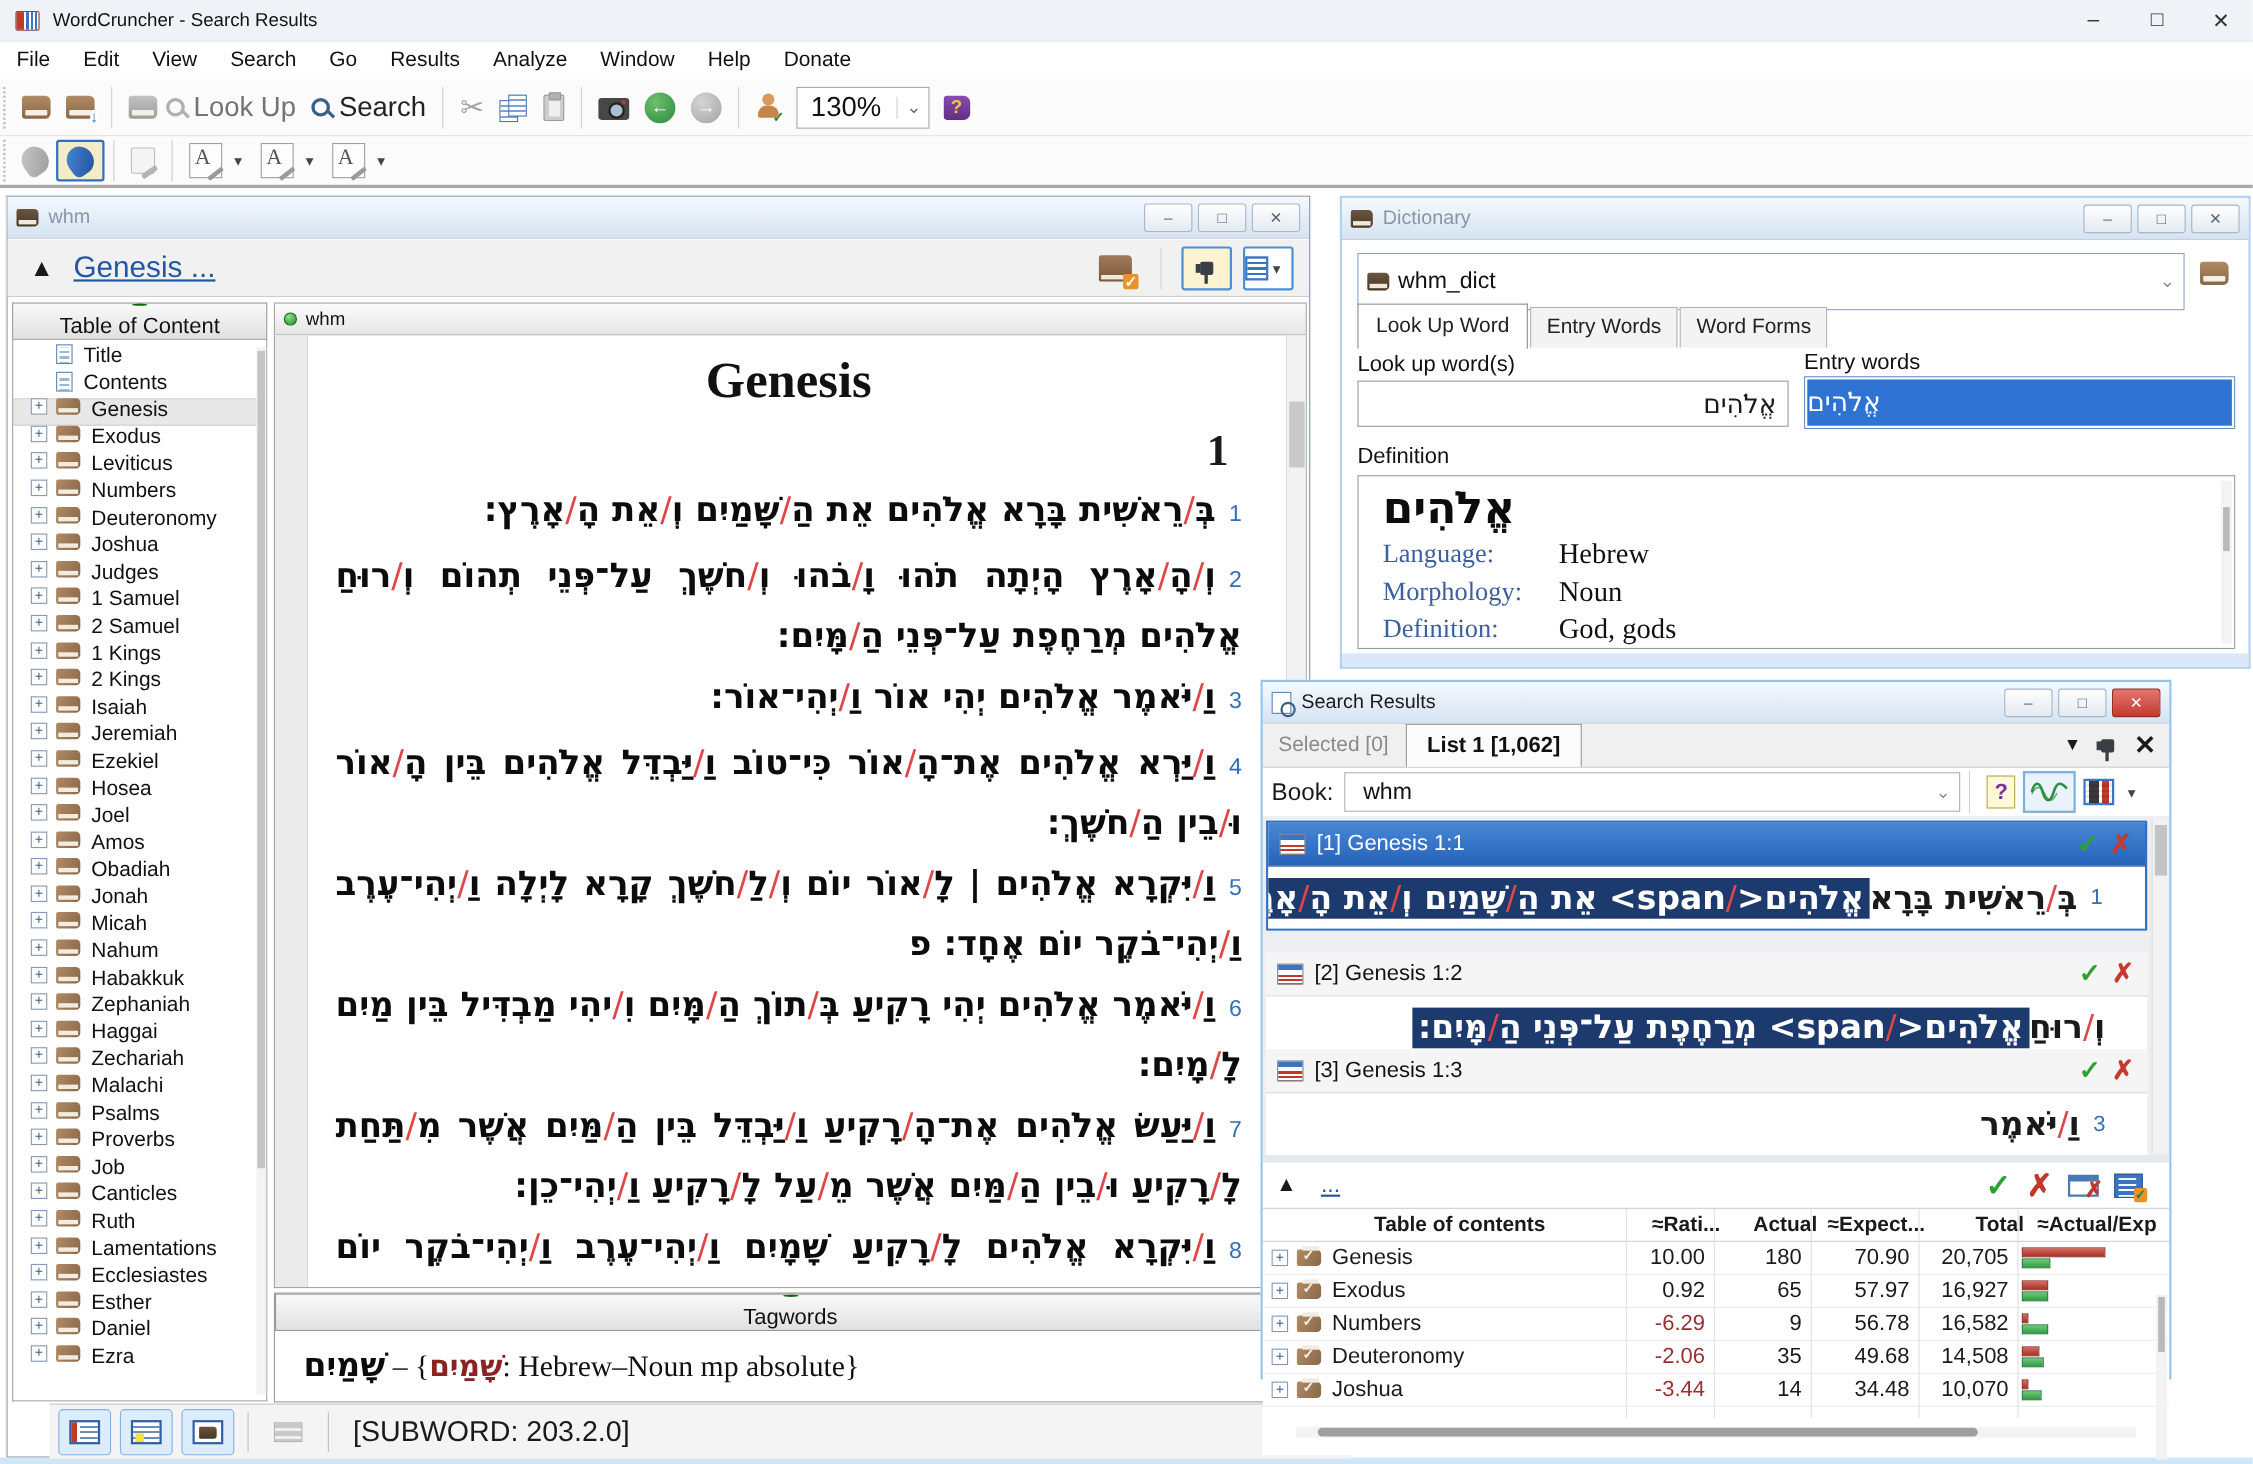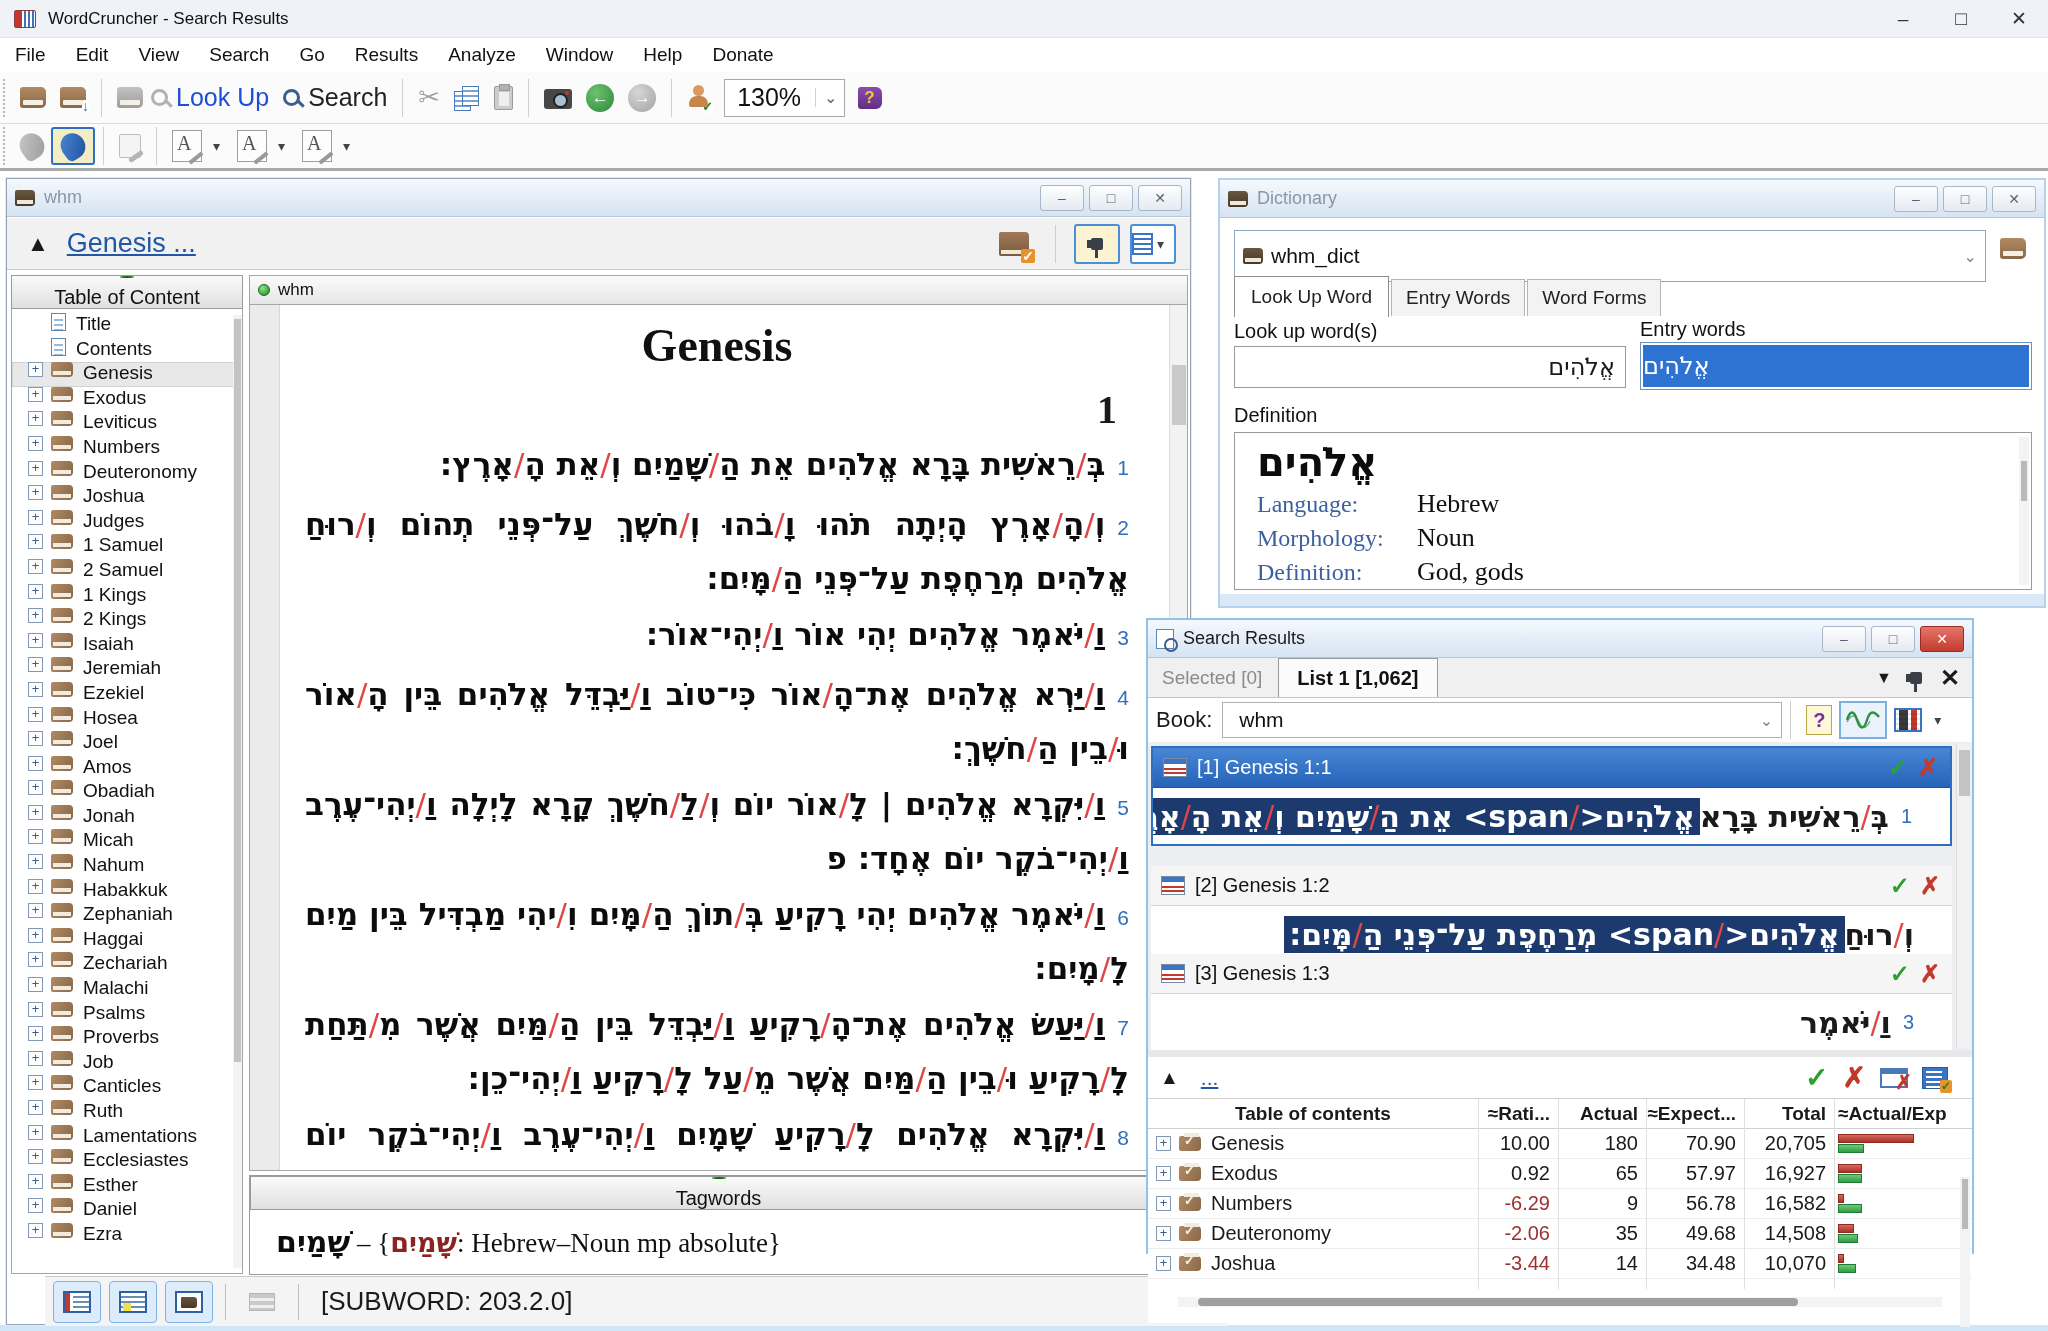--- a/index.html
+++ b/index.html
@@ -15,21 +15,21 @@
   .winctl { margin-left:auto; display:flex; }
   .winctl .wbtn { width:58px; height:38px; display:flex; align-items:center; justify-content:center; font-size:19px; color:#333; }
   .menubar { position:absolute; left:0; top:38px; width:2048px; height:34px; background:#fff; display:flex; align-items:center; }
   .menu-item { font-size:19px; padding:0 15px; color:#111; }
   .toolbar1 { position:absolute; left:0; top:72px; width:2048px; height:52px; background:#fbfbfb; border-bottom:1px solid #dcdcdc; display:flex; align-items:center; }
   .toolbar2 { position:absolute; left:0; top:124px; width:2048px; height:47px; background:#fbfbfb; border-bottom:3px solid #a9a9a9; display:flex; align-items:center; }
   .grip { width:6px; height:38px; margin:0 4px 0 3px; border-left:2px dotted #b9b9b9; }
   .tsep { width:1px; height:38px; background:#cfcfcf; margin:0 8px; }
   .tbtn { display:flex; align-items:center; gap:8px; padding:4px 7px; border-radius:3px; }
   .tlabel { font-size:25px; color:#222; }
-  .tlabel.dis { color:#1d4ed8; }
+  .tlabel.dis { color:#737373; }
 
   
   .i-book { width:26px; height:21px; background:linear-gradient(#b08a64,#8a6848); border-radius:3px 5px 5px 3px; position:relative; }
   .i-book::after { content:""; position:absolute; left:3px; right:3px; bottom:3px; height:5px; background:#f4f0e6; border-radius:1px; }
   .i-book.down::before { content:"↓"; position:absolute; right:-3px; bottom:-5px; font-size:14px; font-weight:bold; color:#2e6fc1; background:#fff; border-radius:2px; line-height:13px; }
   .i-book.gray { background:linear-gradient(#c2c2c2,#9c9c9c); }
   .i-mag { width:17px; height:17px; border:3px solid #3a5f8a; border-radius:50%; position:relative; }
   .i-mag::after { content:""; position:absolute; width:9px; height:3px; background:#3a5f8a; transform:rotate(45deg); right:-8px; bottom:-2px; }
   .i-mag.gray, .i-mag.gray::after { border-color:#b0b0b0; background:transparent; }
   .i-mag.gray::after { background:#b0b0b0; }
@@ -202,21 +202,21 @@
   .st-crumb .up-tri { margin-left:12px; font-size:19px; }
   .st-link { font-size:21px; color:#2257a4; text-decoration:underline; margin-left:22px; }
   .st-icons { margin-left:auto; display:flex; align-items:center; gap:14px; margin-right:24px; }
   .big-chk { font-size:28px; font-weight:bold; color:#2da12d; }
   .big-x { font-size:28px; font-weight:bold; color:#c0392b; }
   .i-winx { width:28px; height:20px; background:#fff; border:2px solid #4a7ab5; border-top-width:6px; position:relative; }
   .i-winx::after { content:"✗"; position:absolute; right:-6px; bottom:-8px; color:#c0392b; font-size:20px; font-weight:bold; }
   .i-tablechk { width:26px; height:22px; background:#3b74c4; border:1px solid #2a5a9a; position:relative;
       background-image:repeating-linear-gradient(#fff 0 2px, transparent 2px 5px); background-size:16px 100%; background-position:3px 3px; background-repeat:no-repeat; }
   .i-tablechk::after { content:"✓"; position:absolute; right:-5px; bottom:-5px; background:#e8922a; color:#1f7a33; font-size:12px; font-weight:bold; line-height:13px; padding:0 1px; border-radius:2px; }
-  .st-header { height:30px; display:flex; align-items:center; border-bottom:1px solid #cfcfcf; font-weight:bold; font-size:19px; }
+  .st-header { height:30px; display:flex; align-items:center; border-bottom:1px solid #cfcfcf; font-weight:bold; font-size:19px;padding-left:14px; }
   .st-row { height:30px; display:flex; align-items:center; font-size:20px; border-bottom:1px solid #ececec; position:relative; }
   .colsep { position:absolute; top:0; bottom:0; width:1px; background:#e0e0e0; }
   .c-name { width:330px; display:flex; align-items:center; padding-left:8px; }
   .c-name.hdr { justify-content:center; padding-left:0; }
   .c-num { text-align:right; padding-right:8px; }
   .c-rati { width:80px; } .c-act { width:88px; } .c-exp { width:98px; } .c-tot { width:90px; }
   .c-bars { width:120px; padding-left:4px; }
   .neg { color:#9b3030; }
   .bar-red { height:9px; background:linear-gradient(#d46a5f,#a83326); border:1px solid #8f2a20; }
   .bar-green { height:9px; margin-top:1px; background:linear-gradient(#6fc97a,#2f9e44); border:1px solid #1f7a33; }

